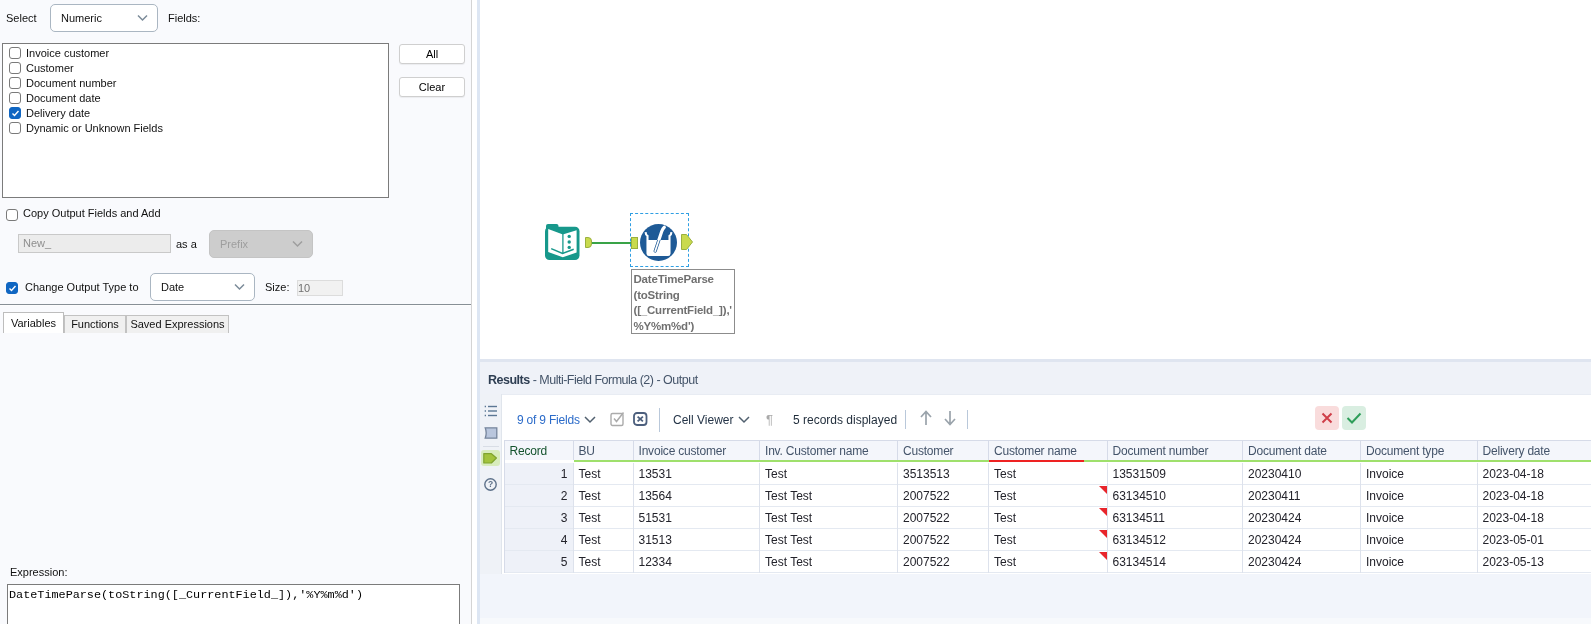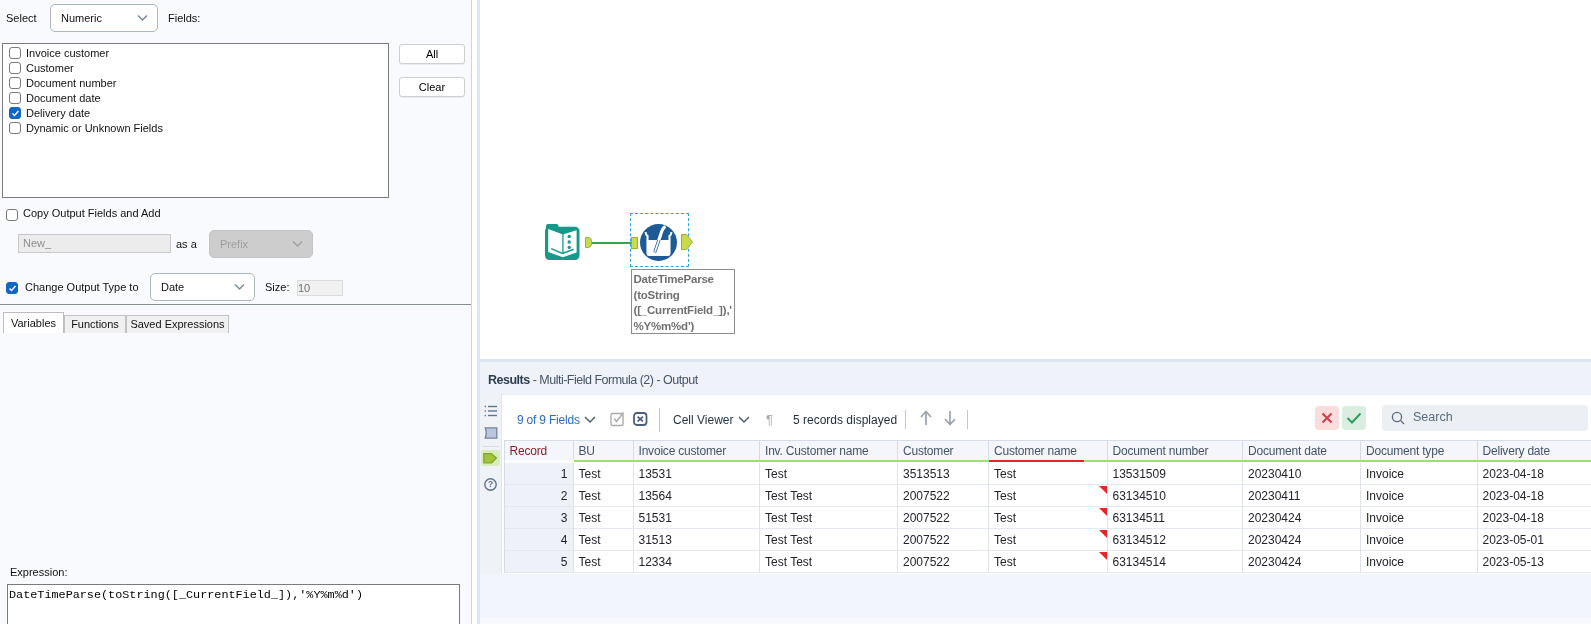--- a/index.html
+++ b/index.html
@@ -239,30 +239,23 @@
     <div class="abs" style="left:835px;top:41px;width:24px;height:24px;background:#f9dcdc;border-radius:4px;">
       <svg style="position:absolute;left:6px;top:6px;" width="12" height="12" viewBox="0 0 12 12">
           <path d="M1.5,1.5 L10.5,10.5 M10.5,1.5 L1.5,10.5" stroke="#cf3f49" stroke-width="2"></path>
         </svg>
     </div>
     <div class="abs" style="left:862px;top:41px;width:24px;height:24px;background:#d9eee1;border-radius:4px;">
       <svg style="position:absolute;left:4px;top:6px;" width="16" height="12" viewBox="0 0 16 12">
           <polyline points="1.5,6 6,10.5 14.5,1.5" fill="none" stroke="#2e9e59" stroke-width="2"></polyline>
         </svg>
     </div>
-    <div class="abs" style="left:902px;top:40px;width:206px;height:26px;background:#eceff4;border-radius:4px;">
-      <svg style="position:absolute;left:9px;top:6px;" width="14" height="14" viewBox="0 0 14 14">
-          <circle cx="6" cy="6" r="4.6" fill="none" stroke="#5c6c7c" stroke-width="1.3"></circle>
-          <line x1="9.4" y1="9.4" x2="13" y2="13" stroke="#5c6c7c" stroke-width="1.3"></line>
-        </svg>
-      <span style="position:absolute;left:31px;top:5px;color:#5a6a7a;font-size:12.5px;">Search</span>
-    </div>
 
     <div class="abs" style="left:24.5px;top:76px;width:1086.5px;height:19px;background:#f4f6fb;"></div>
-    <div class="hdrcell" style="left:24.5px;width:69px;top:77px;color:#7f1d1d;">Record</div>
+    <div class="hdrcell" style="left:24.5px;width:69px;top:77px;color:#14532d;">Record</div>
     <div class="hdrcell" style="left:93.5px;width:60px;top:77px;">BU</div>
     <div class="abs" style="left:93.5px;top:95px;width:60px;height:2px;background:#9fe06c;"></div>
     <div class="hdrcell" style="left:153.5px;width:126.5px;top:77px;">Invoice customer</div>
     <div class="abs" style="left:153.5px;top:95px;width:126.5px;height:2px;background:#9fe06c;"></div>
     <div class="hdrcell" style="left:280px;width:138px;top:77px;">Inv. Customer name</div>
     <div class="abs" style="left:280px;top:95px;width:138px;height:2px;background:#9fe06c;"></div>
     <div class="hdrcell" style="left:418px;width:91px;top:77px;">Customer</div>
     <div class="abs" style="left:418px;top:95px;width:91px;height:2px;background:#9fe06c;"></div>
     <div class="hdrcell" style="left:509px;width:118.5px;top:77px;">Customer name</div>
     <div class="abs" style="left:509px;top:95px;width:95px;height:2px;background:#ee2222;"></div>

